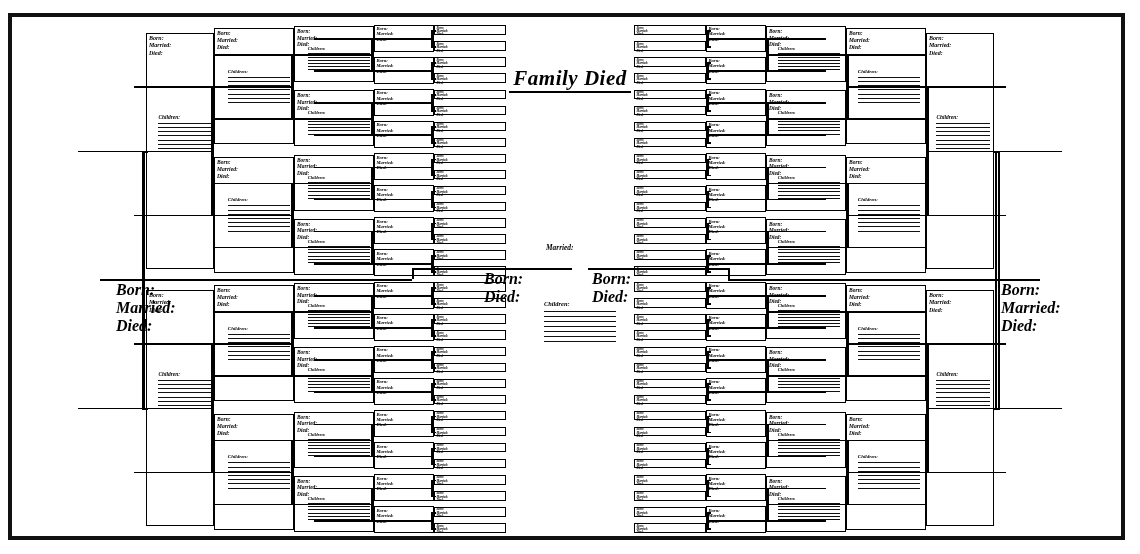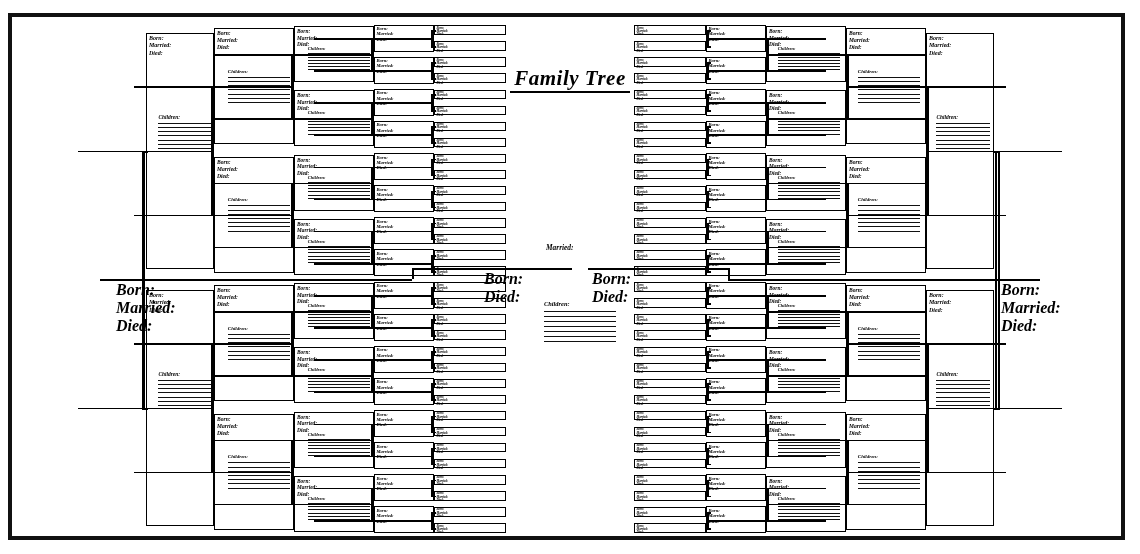--- a/index.html
+++ b/index.html
@@ -69,21 +69,21 @@
   }
 </style>
 </head>
 <body>
 
 <div id="chart">
 
   <div class="frame"></div>
 
   <div class="title">
-    <span>Family Tree</span>
+    <span>Family Died</span>
   </div>
 
   <div class="married" style="left:546px;top:243px;">Married:</div>
 
   <div id="gen">
       <div class="box g6 thin" style="left:634px;top:25.28125px;width:72px;height:9.5px;">
         <div class="lab">
           <div>Born:</div>
           <div>Married:</div>
           <div>Died:</div>

